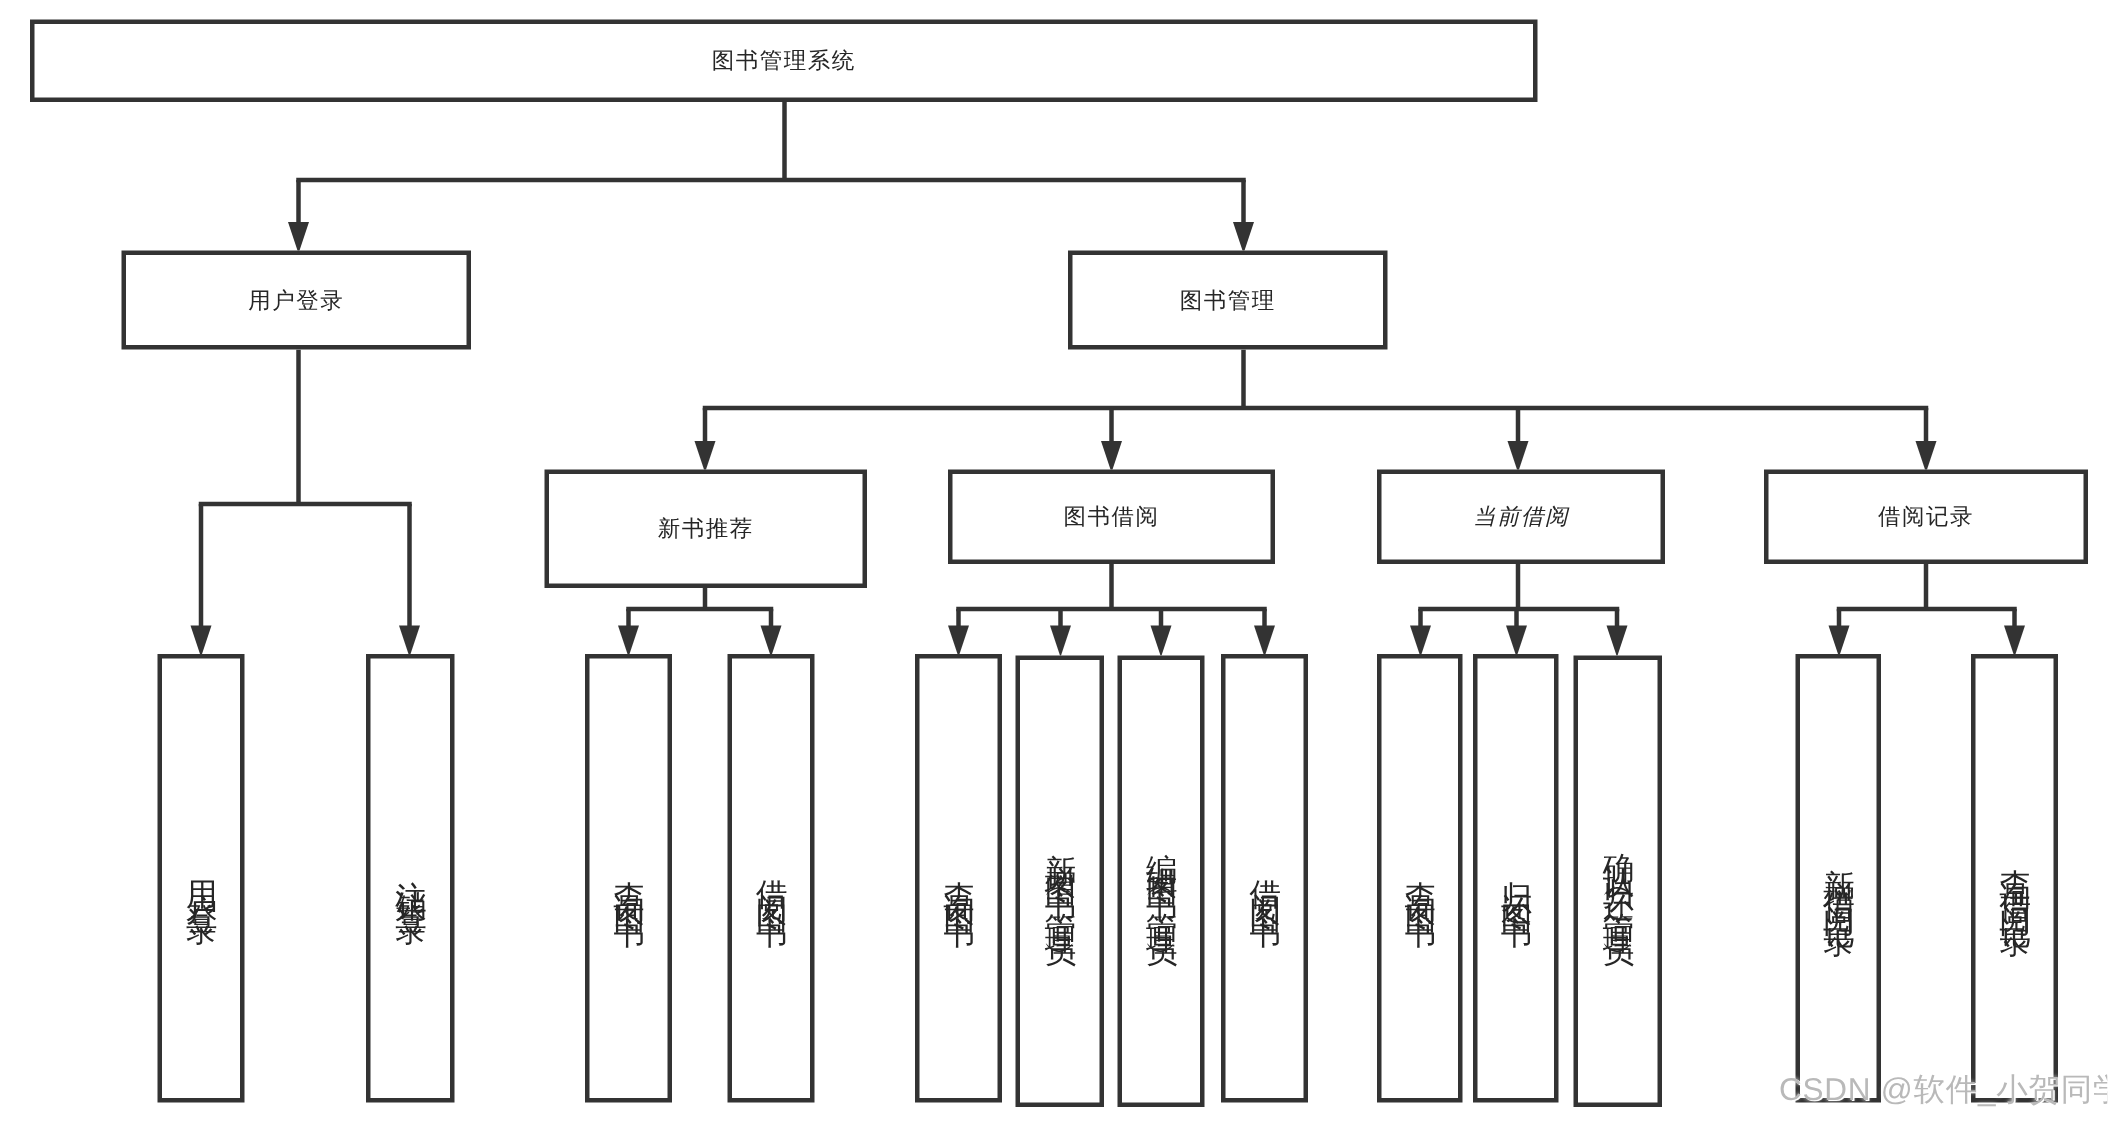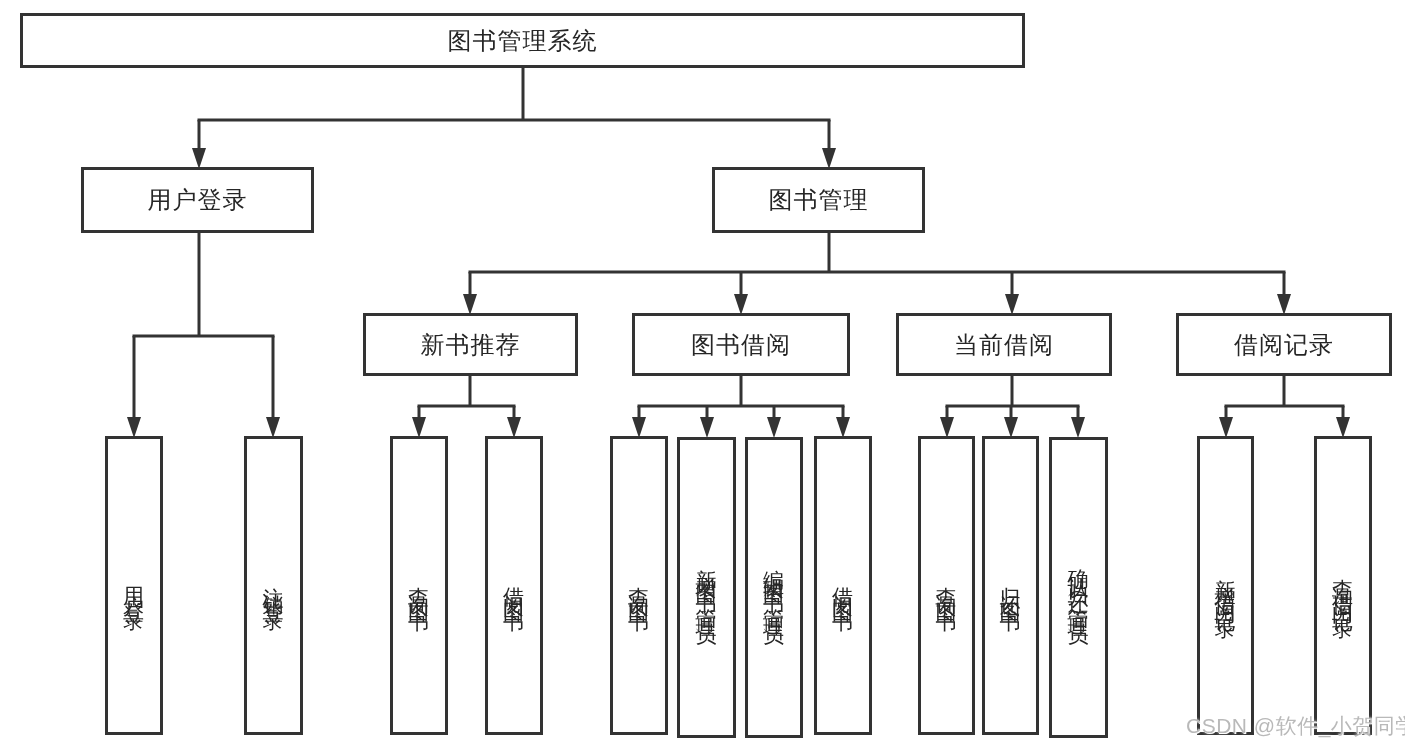--- a/index.html
+++ b/index.html
@@ -29,21 +29,21 @@
   .connectors line { stroke: var(--line); stroke-width: 3; }
   .node {
     position: absolute;
     border: 3px solid var(--line);
     background: #fff;
     display: flex;
     align-items: center;
     justify-content: center;
     color: var(--text);
   }
-  .node-h { font-size: 24px; letter-spacing: 1px; white-space: nowrap; }
+  .node-h { font-size: 15px; letter-spacing: 1px; white-space: nowrap; }
   .node-v span {
     writing-mode: vertical-rl;
     font-size: 21px;
     letter-spacing: 8px;
     line-height: 1;
     white-space: nowrap;
   }
   .watermark {
     position: absolute;
     left: 1186px;
@@ -123,23 +123,23 @@
         <line x1="1343" y1="406" x2="1343" y2="422"></line>
         <polygon points="1336,417 1350,417 1343,438"></polygon>
       </g>
   </svg>
 
   <div class="node node-h" style="left:20px; top:13px; width:1005px; height:55px;">图书管理系统</div>
 
   <div class="node node-h" style="left:81px; top:167px; width:233px; height:66px;">用户登录</div>
   <div class="node node-h" style="left:712px; top:167px; width:213px; height:66px;">图书管理</div>
 
-  <div class="node node-h" style="left:363px; top:313px; width:215px; height:63px;">新书推荐</div>
+  <div class="node node-h" style="left:363px; top:313px; width:215px; height:79px;">新书推荐</div>
   <div class="node node-h" style="left:632px; top:313px; width:218px; height:63px;">图书借阅</div>
-  <div class="node node-h" style="left:896px; top:313px; width:216px; height:63px;">当前借阅</div>
+  <div class="node node-h" style="left:918px; top:313px; width:192px; height:63px;font-style:italic;">当前借阅</div>
   <div class="node node-h" style="left:1176px; top:313px; width:216px; height:63px;">借阅记录</div>
 
   <div class="node node-v" style="left:105px; top:436px; width:58px; height:299px;">
     <span>用户登录</span>
     </div>
   <div class="node node-v" style="left:244px; top:436px; width:59px; height:299px;">
     <span>注销登录</span>
     </div>
 
   <div class="node node-v" style="left:390px; top:436px; width:58px; height:299px;">

